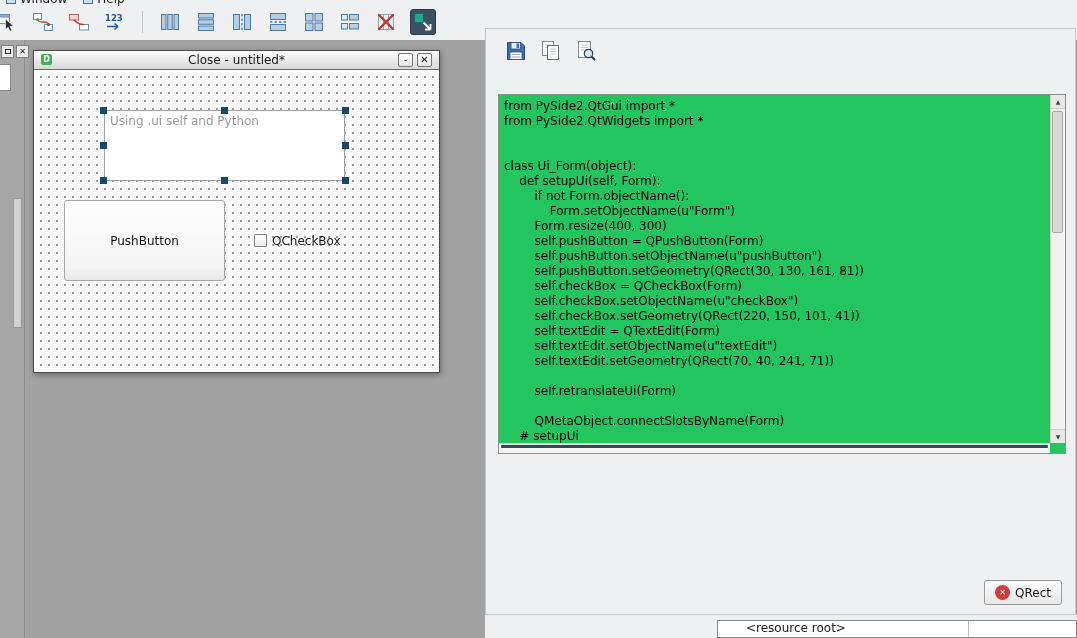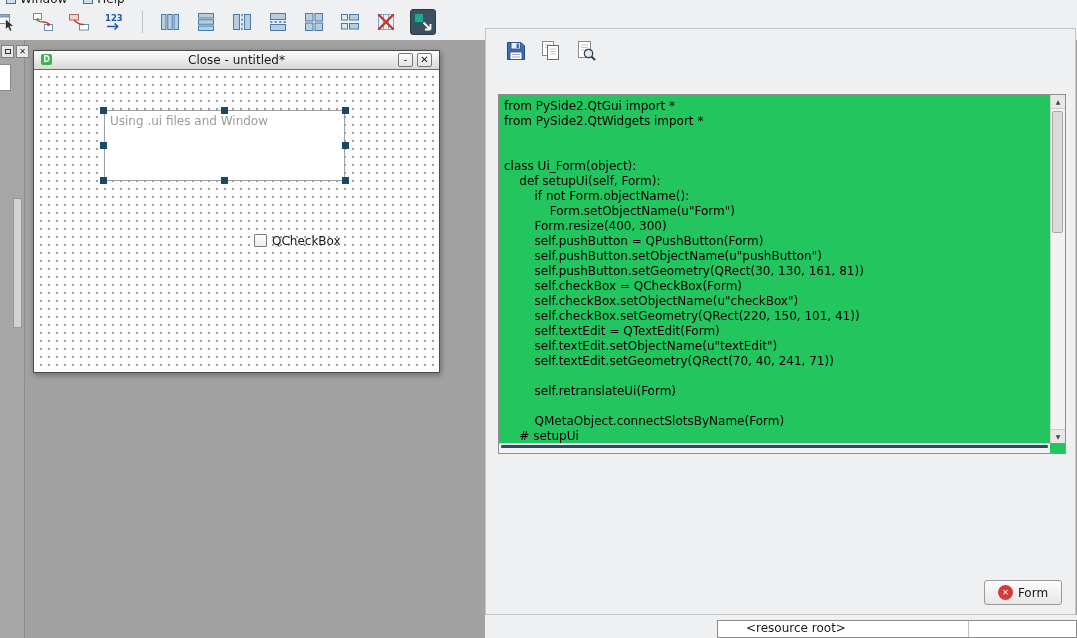--- a/index.html
+++ b/index.html
@@ -192,31 +192,34 @@
   <div class="scroll-frag"></div>
 
   <div class="form-window">
     <div class="titlebar">
       <span class="form-icon">D</span>
       <span>Close - untitled*</span>
       <span class="win-btn minb">-</span>
       <span class="win-btn closew">✕</span>
     </div>
     <div class="canvas">
-      <div class="qtextedit">Using .ui files and Window</div>
+      <div class="qtextedit">Using .ui self and Python</div>
 
       <div class="handle" style="left:66px;top:37px;"></div>
       <div class="handle" style="left:187px;top:37px;"></div>
       <div class="handle" style="left:308px;top:37px;"></div>
       <div class="handle" style="left:66px;top:72px;"></div>
       <div class="handle" style="left:308px;top:72px;"></div>
       <div class="handle" style="left:66px;top:107px;"></div>
       <div class="handle" style="left:187px;top:107px;"></div>
       <div class="handle" style="left:308px;top:107px;"></div>
 
+      <div class="qpushbutton">
+        <span>PushButton</span>
+      </div>
       <div class="qcheckbox">
         <span class="cb-box"></span>
         <span>QCheckBox</span>
       </div>
     </div>
   </div>
 </div>
 
 <div class="code-dialog">
   <div class="dlg-toolbar">
@@ -290,21 +293,21 @@
       <div class="vs-thumb"></div>
       <div class="vs-btn down">▼</div>
     </div>
     <div class="hscroll">
       <div class="hs-thumb"></div>
     </div>
   </div>
 
   <div class="close-btn">
     <span class="close-ico">✕</span>
-    <span>Form</span>
+    <span>QRect</span>
   </div>
 </div>
 
 <div class="bottom-strip">
   <div class="resource-box">
     <span class="resource-label">&lt;resource root&gt;</span>
     <span class="res-divider"></span>
   </div>
 </div>
 

